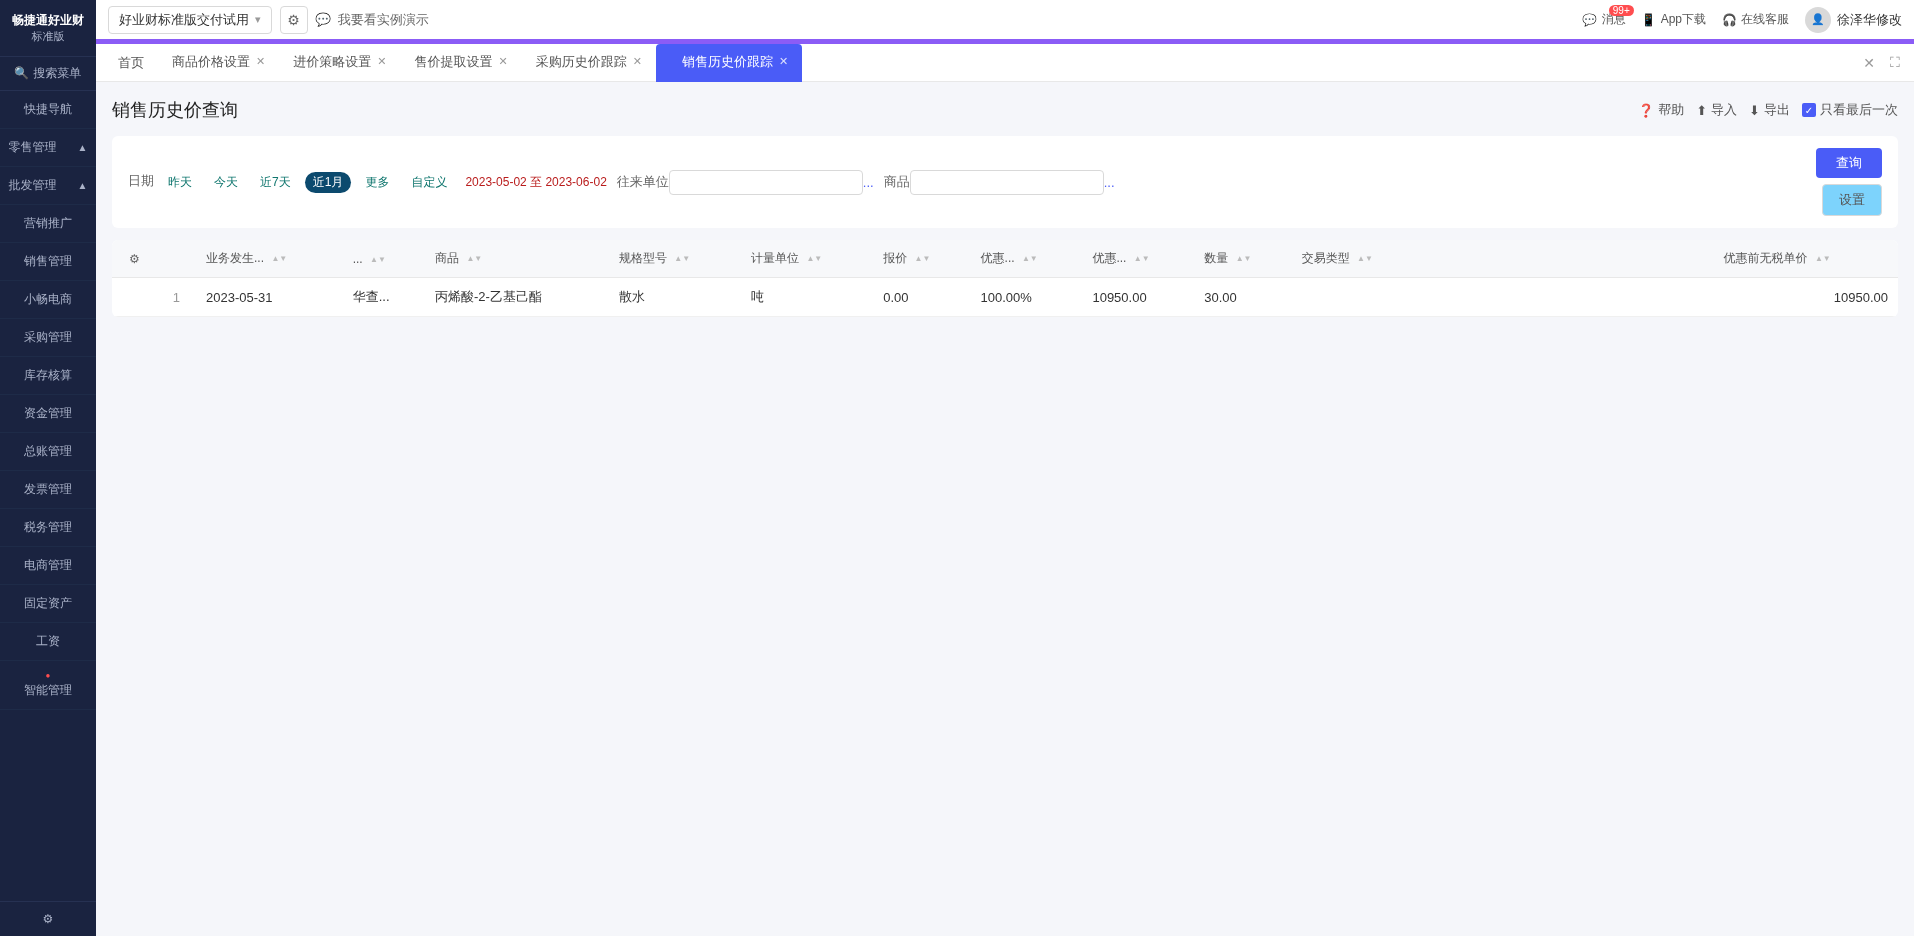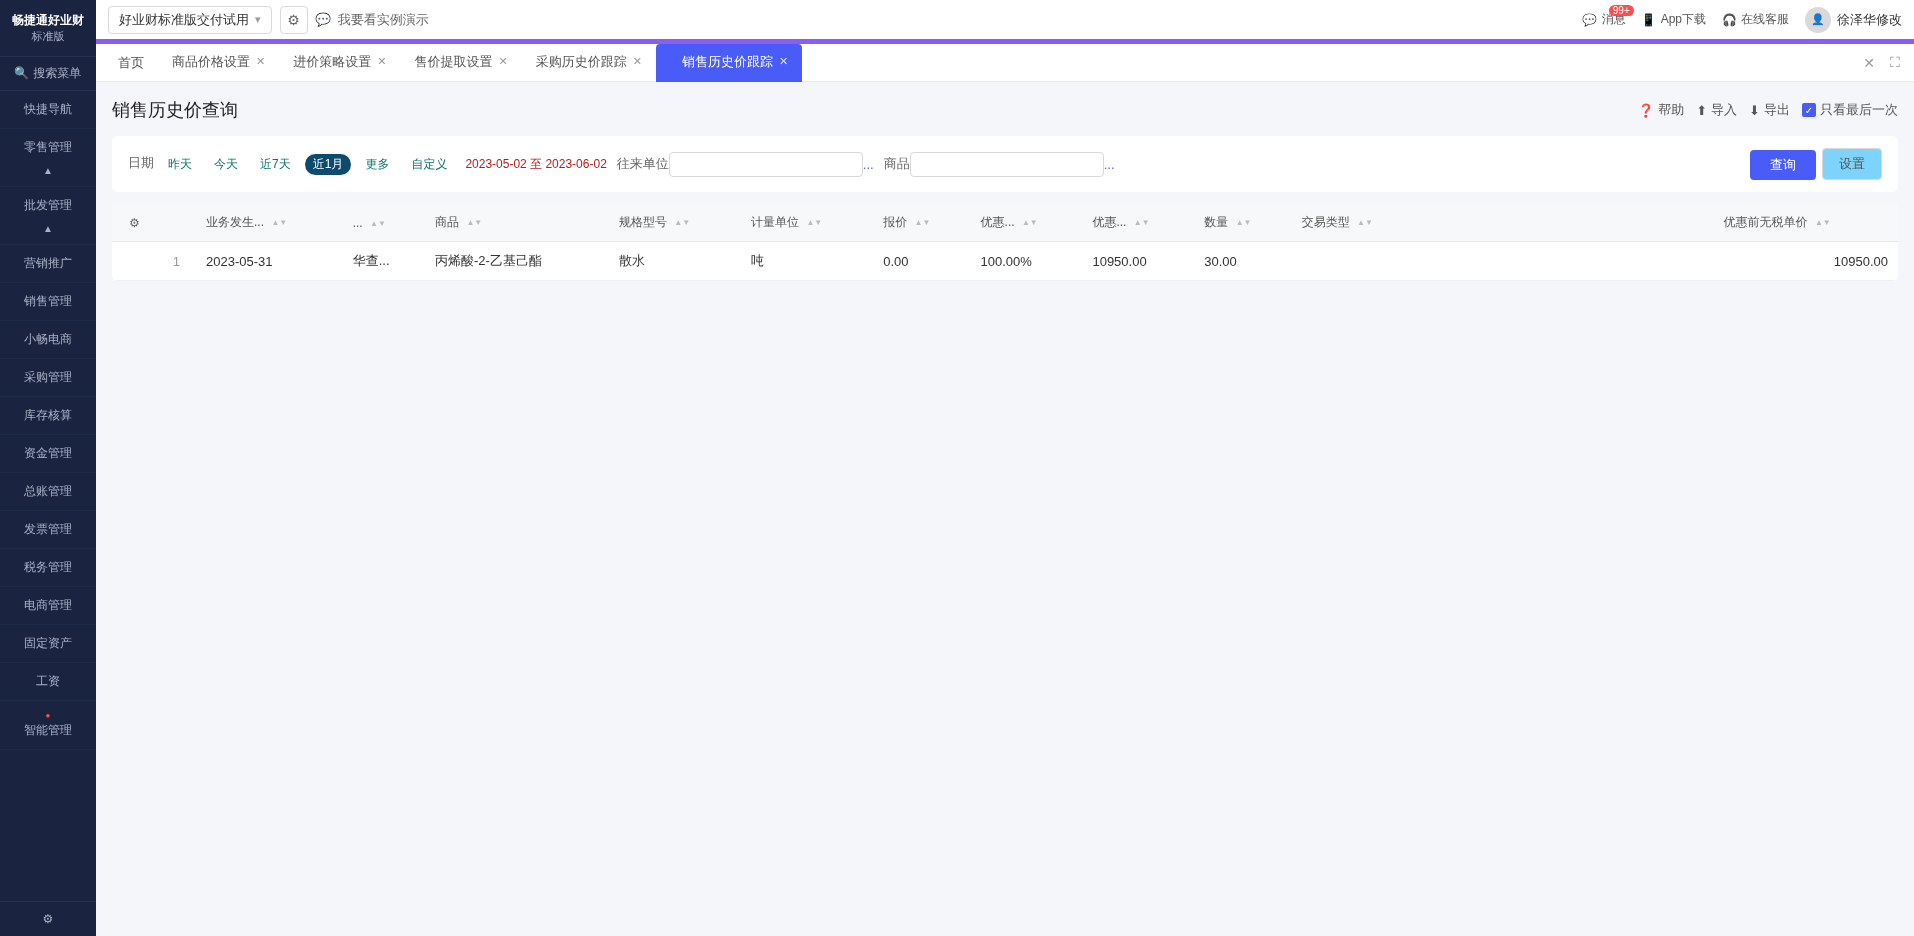--- a/index.html
+++ b/index.html
@@ -45,23 +45,23 @@
       color: #aab2c8;
       font-size: 12px;
       border-bottom: 1px solid #1e2b48;
       display: flex;
       flex-direction: column;
       align-items: center;
       gap: 2px;
     }
     .sidebar-nav-item .arrow { font-size: 10px; }
     .sidebar-nav-item.section-header {
-      flex-direction: column;
+      flex-direction: row;
       justify-content: center;
-      gap: 9px;
+      gap: 21px;
     }
     .sidebar-dot { color: #ff4d4f; font-size: 8px; }
     .sidebar-bottom {
       margin-top: auto;
       padding: 10px 4px;
       text-align: center;
       color: #aab2c8;
       font-size: 12px;
       cursor: pointer;
       border-top: 1px solid #263152;
@@ -300,21 +300,21 @@
       border: 1px solid #d9d9d9;
       border-radius: 4px;
       padding: 6px 16px;
       font-size: 13px;
       cursor: pointer;
       font-family: inherit;
     }
     .filter-right {
       margin-left: auto;
       display: flex;
-      flex-direction: row;
+      flex-direction: column;
       gap: 6px;
       align-items: flex-end;
     }
 
     
     .table-container {
       background: #fff;
       border-radius: 6px;
       overflow: auto;
     }

